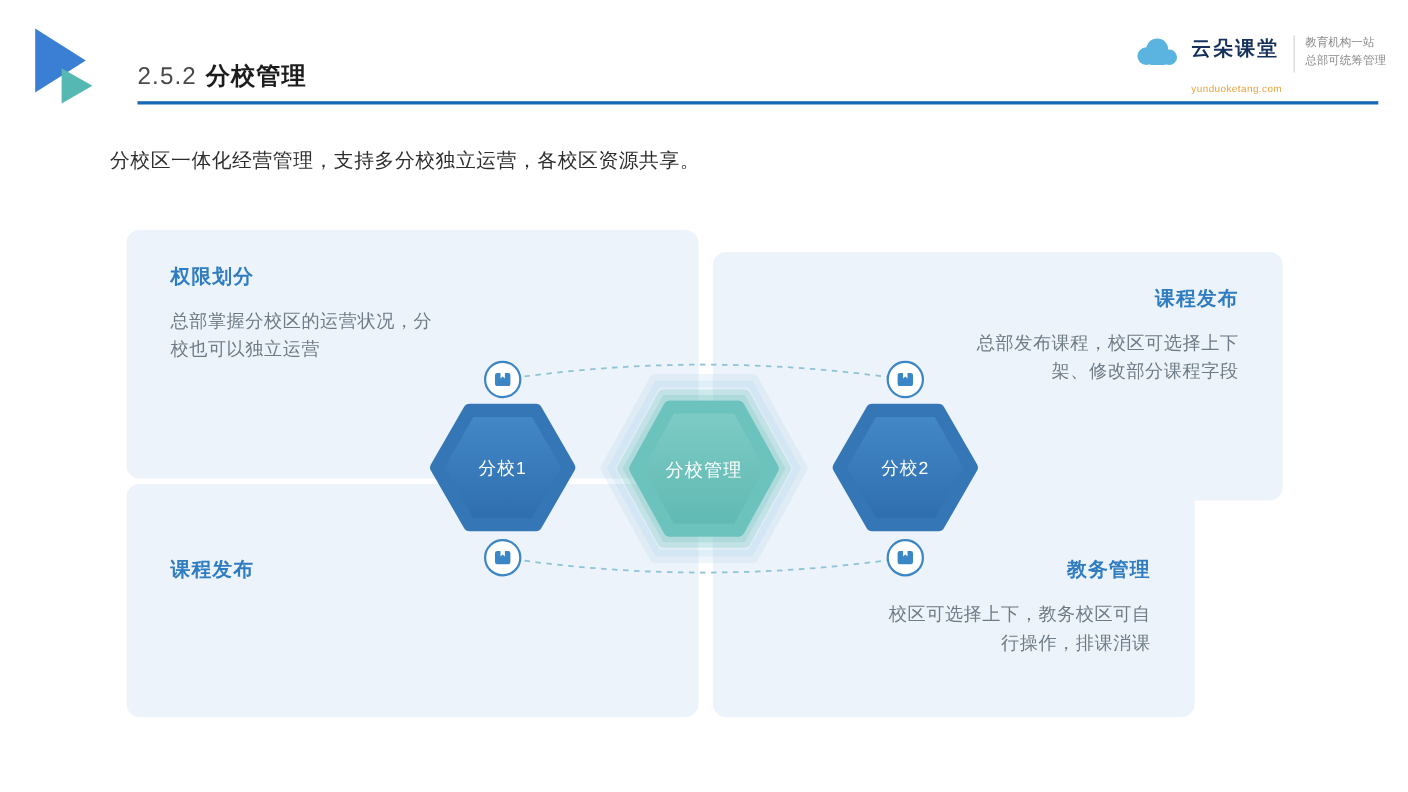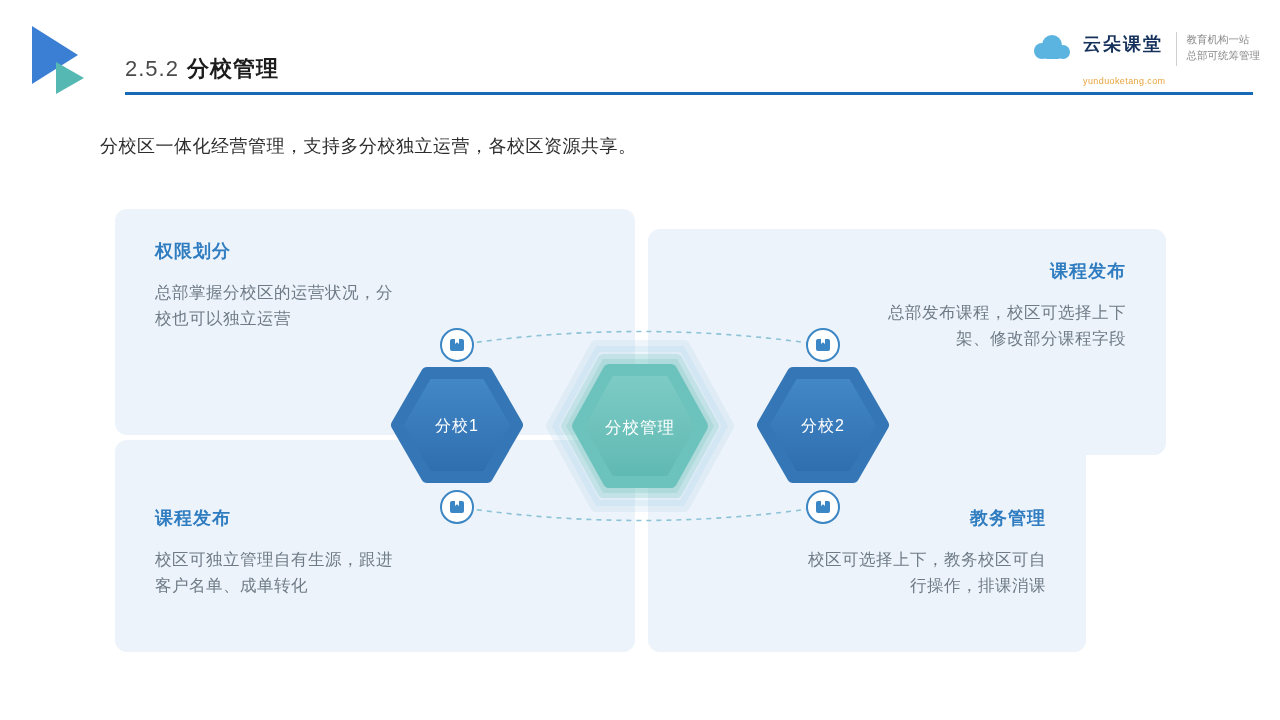--- a/index.html
+++ b/index.html
@@ -100,22 +100,20 @@
   <div class="card card-tr">
     <div class="card-content cc-tr">
       <div class="card-title">课程发布</div>
       <div class="card-body">总部发布课程，校区可选择上下
 架、修改部分课程字段</div>
     </div>
   </div>
   <div class="card card-bl">
     <div class="card-content cc-bl">
       <div class="card-title">课程发布</div>
-      <div class="card-body">校区可独立管理自有生源，跟进
-客户名单、成单转化</div>
     </div>
   </div>
   <div class="card card-br">
     <div class="card-content cc-br">
       <div class="card-title">教务管理</div>
       <div class="card-body">校区可选择上下，教务校区可自
 行操作，排课消课</div>
     </div>
   </div>
 

